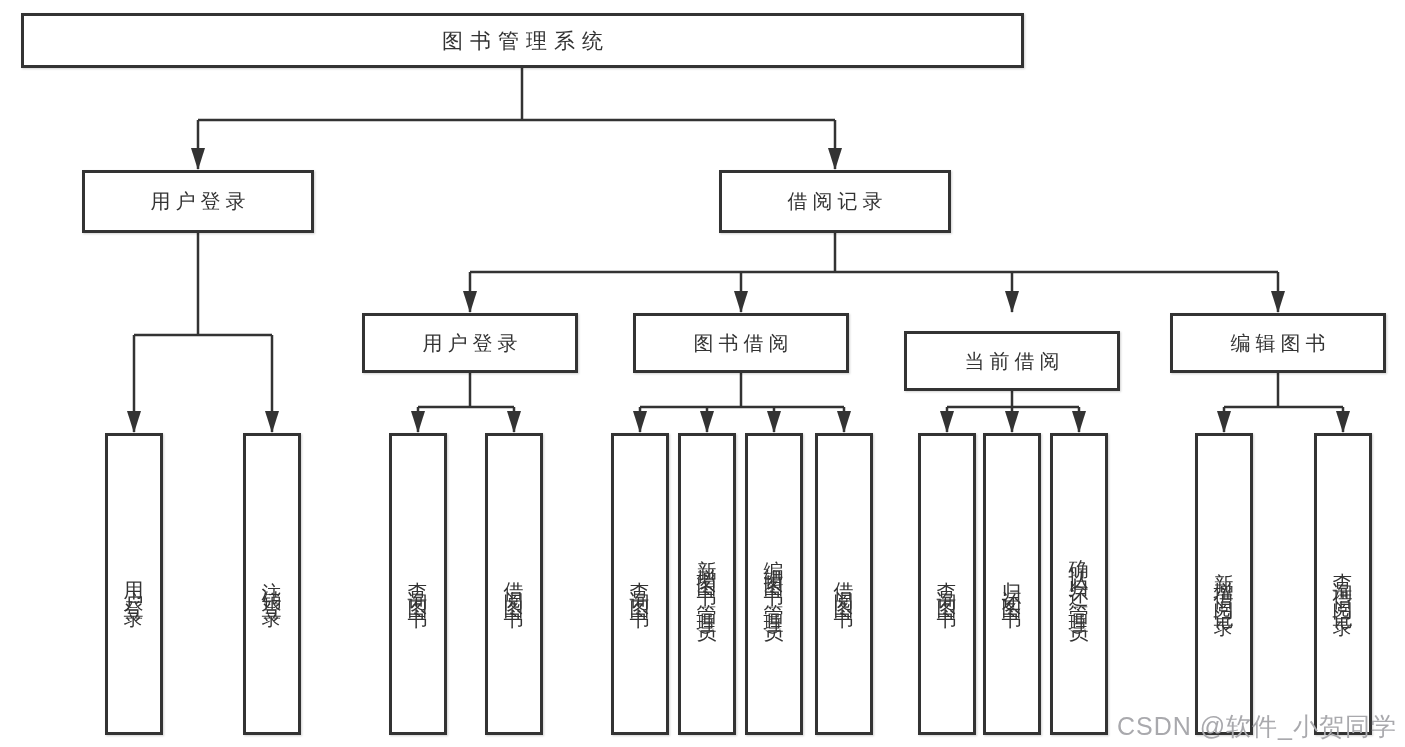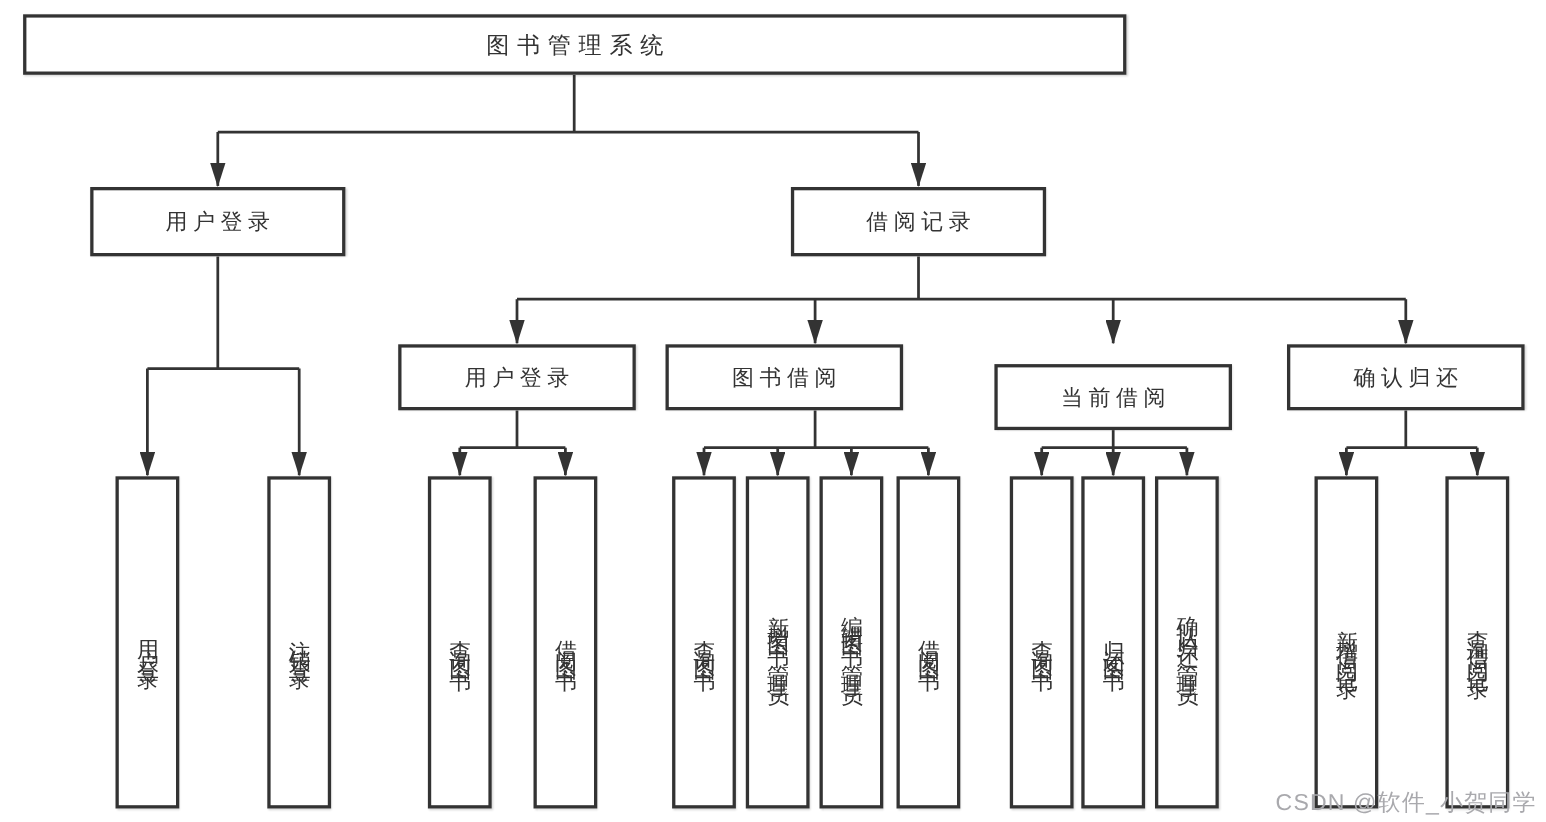--- a/index.html
+++ b/index.html
@@ -34,21 +34,21 @@
     writing-mode:vertical-rl;
     text-orientation:mixed;
     font-size:20px;
     letter-spacing:9px;
     line-height:1;
   }
   .watermark{
     position:absolute;
     right:8px;
     bottom:4px;
-    font-size:21px;
+    font-size:25px;
     color:#a9a9ad;
     letter-spacing:1px;
     z-index:3;
     white-space:nowrap;
   }
 </style>
 </head>
 <body>
 
 <div class="canvas">
@@ -110,28 +110,28 @@
   <div class="box" style="left:82px;top:170px;width:232px;height:63px">
     <span class="hlabel">用户登录</span>
   </div>
   <div class="box" style="left:719px;top:170px;width:232px;height:63px">
     <span class="hlabel">借阅记录</span>
   </div>
 
   <div class="box" style="left:362px;top:313px;width:216px;height:60px">
     <span class="hlabel">用户登录</span>
   </div>
-  <div class="box" style="left:605px;top:313px;width:216px;height:60px">
+  <div class="box" style="left:633px;top:313px;width:216px;height:60px">
     <span class="hlabel">图书借阅</span>
   </div>
   <div class="box" style="left:904px;top:331px;width:216px;height:60px">
     <span class="hlabel">当前借阅</span>
   </div>
   <div class="box" style="left:1170px;top:313px;width:216px;height:60px">
-    <span class="hlabel">确认归还</span>
+    <span class="hlabel">编辑图书</span>
   </div>
 
   <div class="box" style="left:105px;top:433px;width:58px;height:302px">
     <span class="vlabel">用户登录</span>
   </div>
   <div class="box" style="left:243px;top:433px;width:58px;height:302px">
     <span class="vlabel">注销登录</span>
   </div>
 
   <div class="box" style="left:389px;top:433px;width:58px;height:302px">

